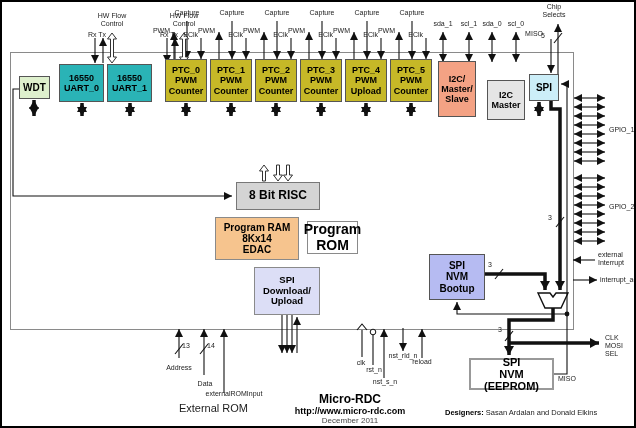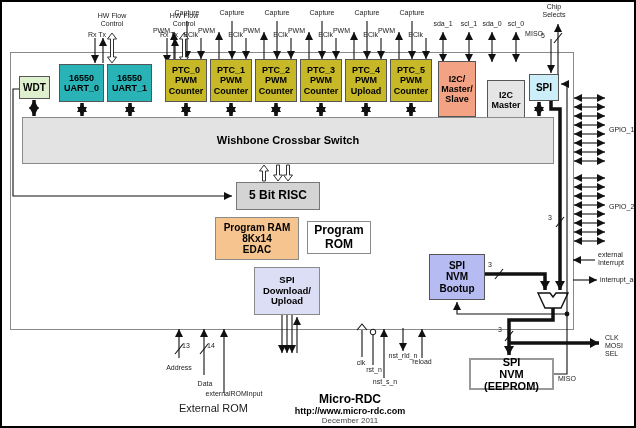--- a/index.html
+++ b/index.html
@@ -152,26 +152,25 @@
 Upload</div>
   <div class="block" style="left: 388px; top: 57px; width: 42px; height: 43px; font-size: 9px; background-color: rgb(198, 184, 39);">PTC_5
 PWM
 Counter</div>
   <div class="block" style="left: 436px; top: 59px; width: 38px; height: 56px; font-size: 9px; background-color: rgb(244, 162, 132);">I2C/
 Master/
 Slave</div>
   <div class="block" style="left: 485px; top: 62px; width: 38px; height: 40px; font-size: 9px; background-color: #e5e5e5; margin-top: 16px;">I2C
 Master</div>
   <div class="block" style="left: 527px; top: 72px; width: 30px; height: 27px; font-size: 10px; background-color: rgb(204, 238, 248);">SPI</div>
-  <div class="block" style="left: 20px; top: 115px; width: 532px; height: 47px; font-size: 11px; border-color: rgb(138, 138, 138); background-color: rgb(227, 227, 227);">Wishbone Crossbar Switch</div>
-  <div class="block" style="left: 234px; top: 180px; width: 84px; height: 28px; font-size: 12px; border-color: rgb(119, 119, 119); background-color: rgb(212, 212, 212);">5 Bit RISC</div>
+  <div class="block" style="left: 234px; top: 180px; width: 84px; height: 28px; font-size: 12px; border-color: rgb(119, 119, 119); background-color: rgb(212, 212, 212);">8 Bit RISC</div>
   <div class="block" style="left: 213px; top: 215px; width: 84px; height: 43px; font-size: 10px; border-color: rgb(138, 138, 138); background-color: rgb(246, 196, 142);">Program RAM
 8Kx14
 EDAC</div>
-  <div class="block" style="left: 305px; top: 219px; width: 64px; height: 33px; font-size: 12px; border-color: rgb(138, 138, 138); background-color: rgb(255, 255, 255);">Program
+  <div class="block" style="left: 305px; top: 219px; width: 51px; height: 33px; font-size: 14px; border-color: rgb(138, 138, 138); background-color: rgb(255, 255, 255);">Program
 ROM</div>
   <div class="block" style="left: 252px; top: 265px; width: 66px; height: 48px; font-size: 9.5px; border-color: rgb(138, 138, 138); background-color: rgb(220, 222, 246);">SPI
 Download/
 Upload</div>
   <div class="block" style="left: 427px; top: 252px; width: 56px; height: 46px; font-size: 10px; background-color: rgb(182, 187, 242);">SPI
 NVM
 Bootup</div>
   <div class="block" style="left: 467px; top: 356px; width: 85px; height: 32px; font-size: 11px; border: 2px solid rgb(153, 153, 153); background-color: rgb(255, 255, 255);">SPI
 NVM (EEPROM)</div>
 
@@ -229,13 +228,16 @@
       <div class="lbl" style="left: 349px; top: 7px; width: 32px; text-align: center; font-size: 7px;">Capture</div>
       <div class="lbl" style="left: 358px; top: 29px; width: 18px; text-align: right; font-size: 7px;">EClk</div>
       <div class="lbl" style="left: 371px; top: 25px; width: 22px; text-align: right; font-size: 7px;">PWM</div>
       <div class="lbl" style="left: 394px; top: 7px; width: 32px; text-align: center; font-size: 7px;">Capture</div>
       <div class="lbl" style="left: 403px; top: 29px; width: 18px; text-align: right; font-size: 7px;">EClk</div>
     </div>
 
   <div class="lbl footer-bold" style="left:290px;top:404px;width:116px;text-align:center;font-size:9px;">http://www.micro-rdc.com</div>
   <div class="lbl footer-bold" style="left:300px;top:391px;width:96px;text-align:center;font-size:12px;">Micro-RDC</div>
   <div class="lbl" style="left:305px;top:415px;width:86px;text-align:center;font-size:8px;color:#444;">December 2011</div>
+  <div class="lbl" style="left:443px;top:407px;width:190px;font-size:7.5px;white-space:nowrap;">
+    <span class="footer-bold">Designers:</span><span> Sasan Ardalan and Donald Elkins</span>
+  </div>
 </div>
 
 </body></html>

